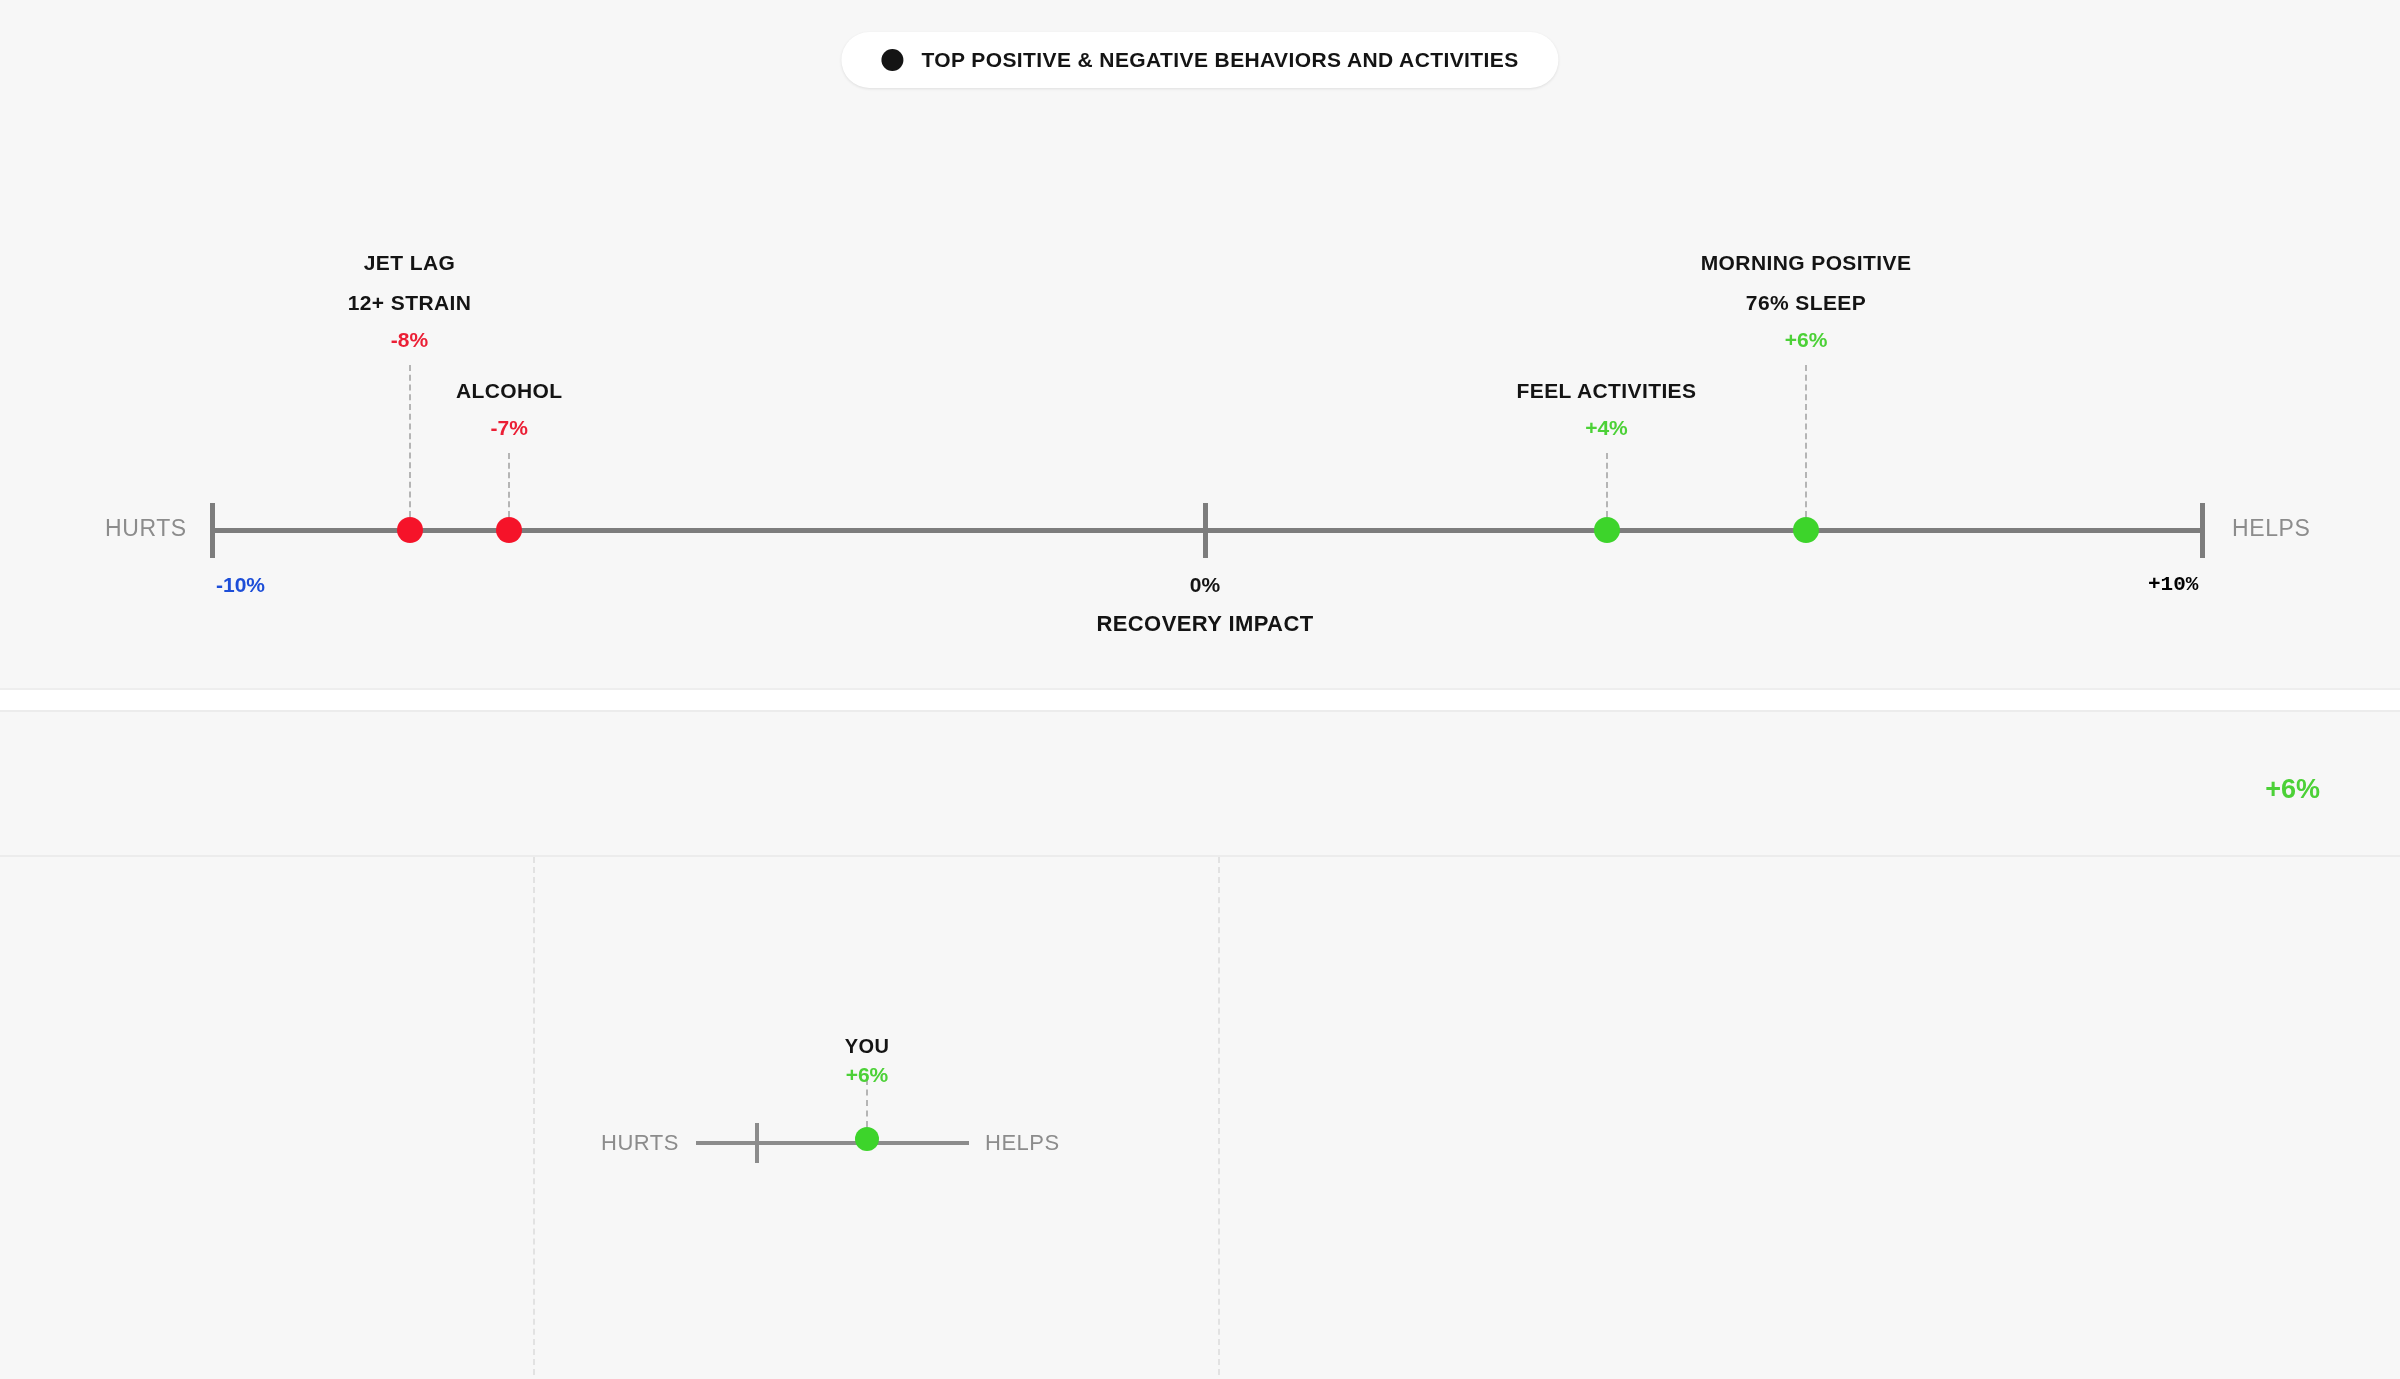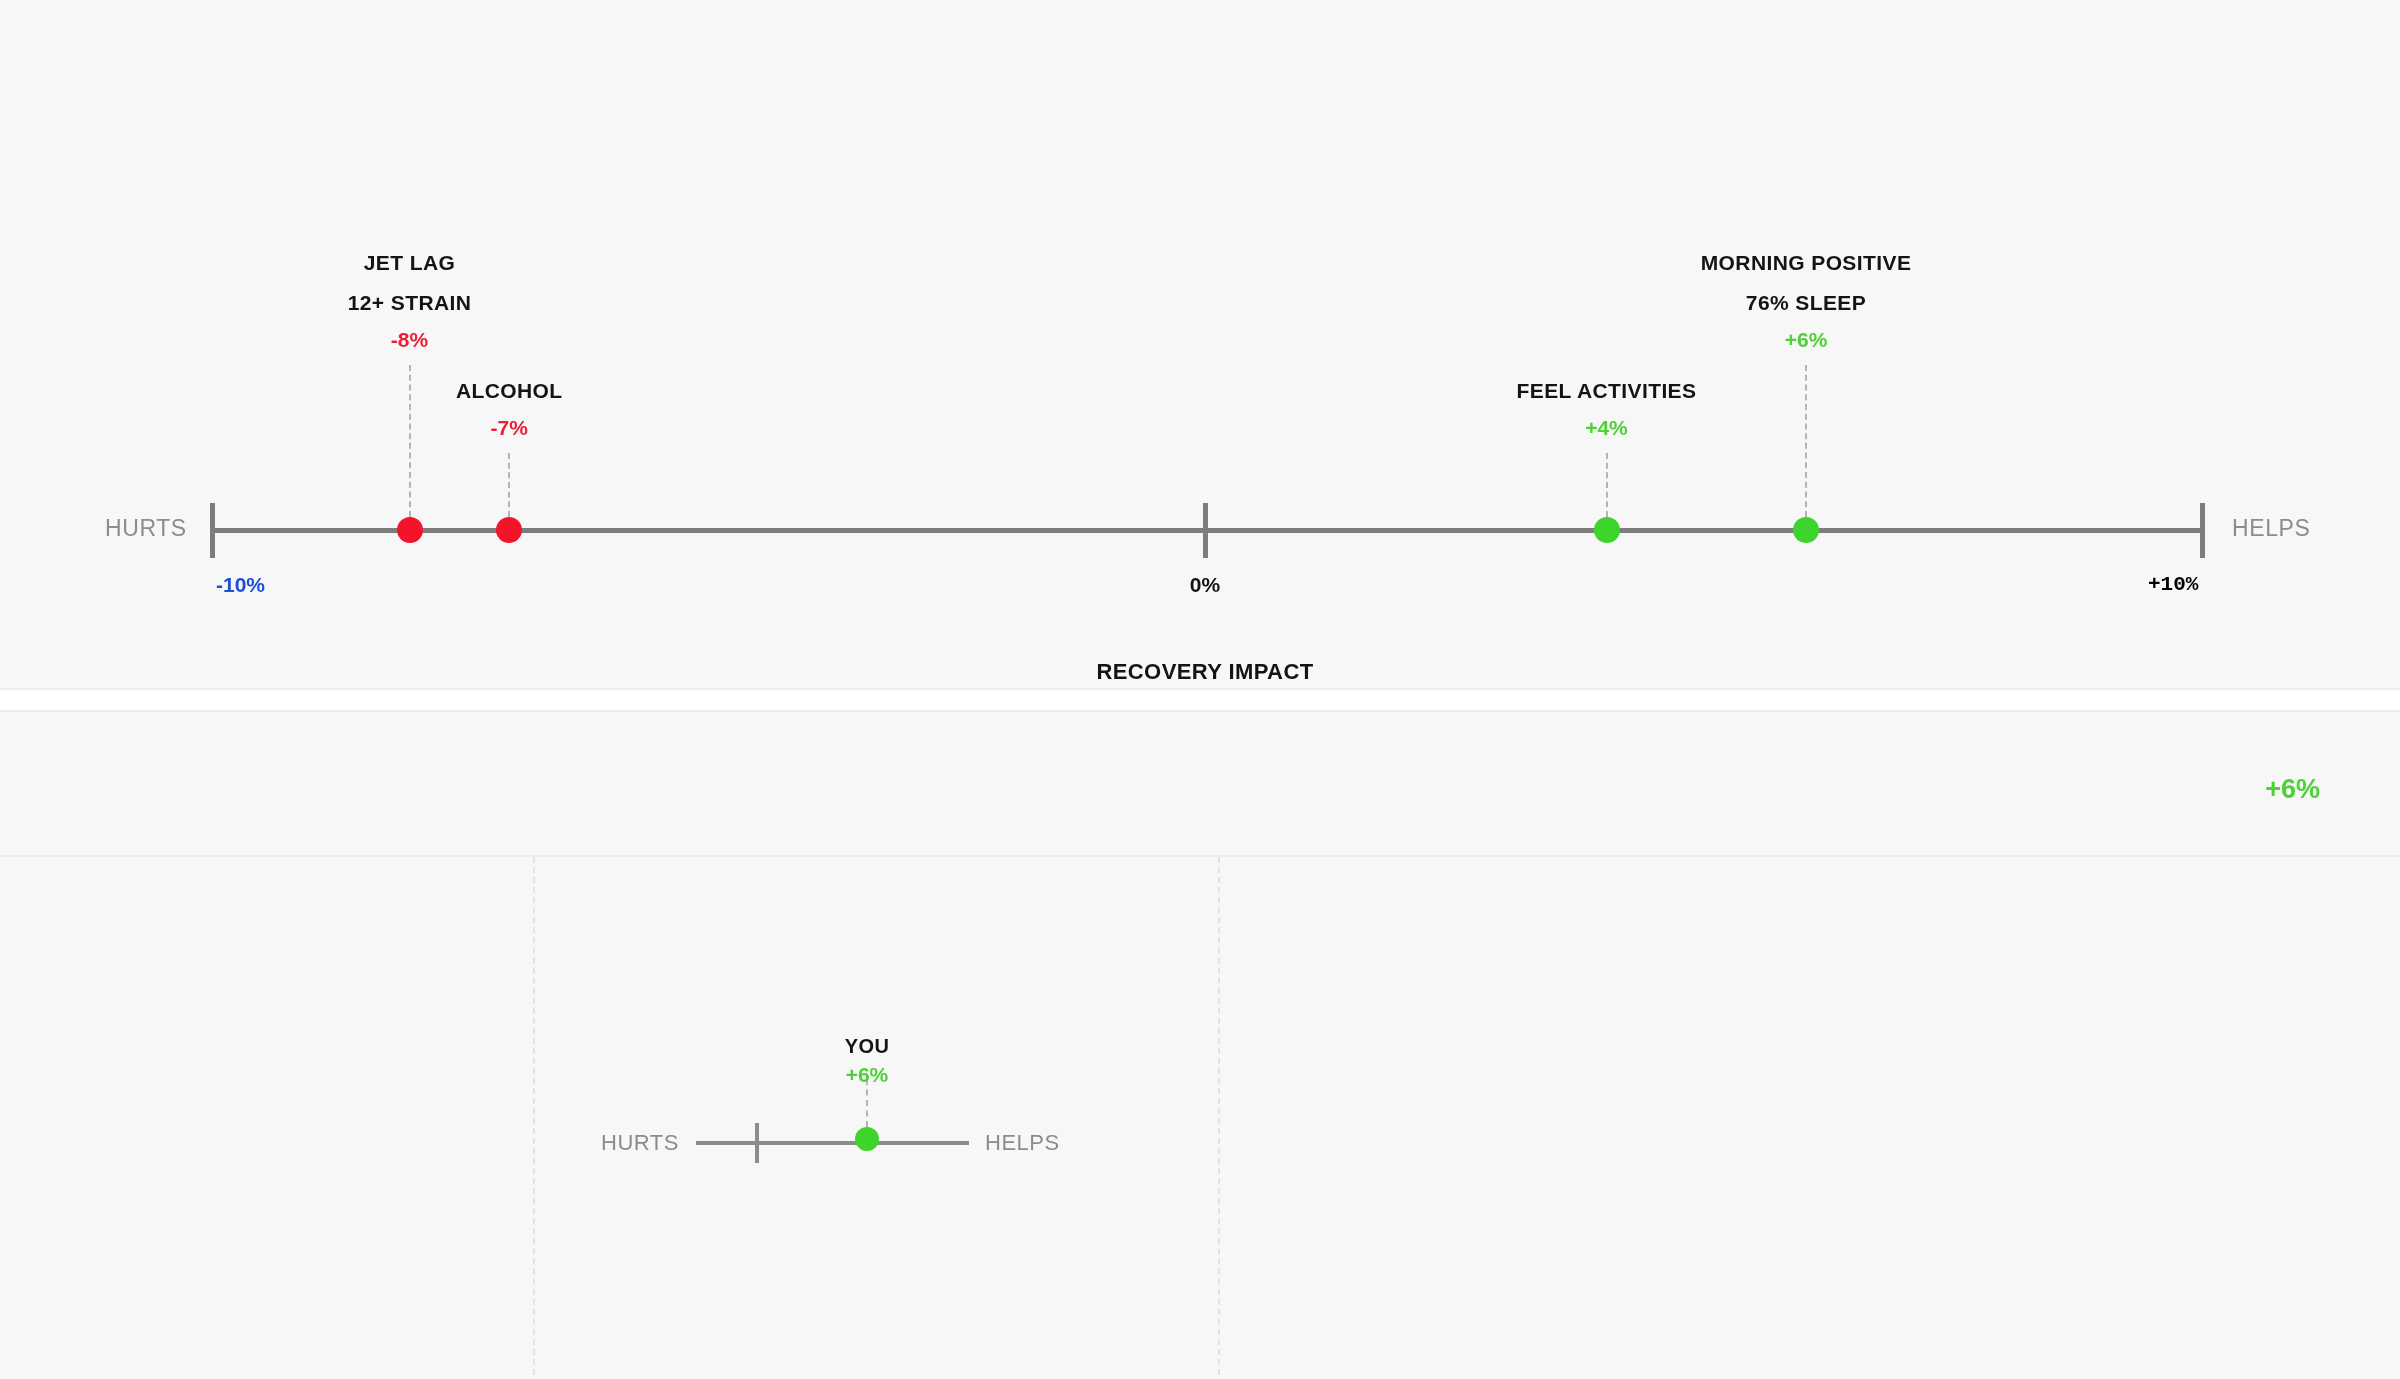--- a/index.html
+++ b/index.html
@@ -103,21 +103,20 @@
   #zero-caption {
     position: absolute;
     top: 611px;
     left: 1205px;
     transform: translateX(-50%);
     font-size: 22px;
     font-weight: bold;
     color: #141414;
     letter-spacing: 0.4px;
     white-space: nowrap;
-    margin-top: 48px;
   }
 
   
   .point {
     position: absolute;
     width: 26px; height: 26px;
     border-radius: 50%;
     top: 517px;
     transform: translateX(-50%);
   }
@@ -271,20 +270,24 @@
     font-weight: bold;
     color: #4cd137;
     line-height: 28px;
   }
 </style>
 </head>
 <body>
 
 <div id="impact-section">
 
+  <div id="header-pill">
+    <span class="dot"></span>
+    <span class="title">TOP POSITIVE &amp; NEGATIVE BEHAVIORS AND ACTIVITIES</span>
+  </div>
 
   <div id="axis-wrap">
     <div id="axis-line"></div>
     <div class="axis-tick" id="tick-left"></div>
     <div class="axis-tick" id="tick-mid"></div>
     <div class="axis-tick" id="tick-right"></div>
 
     <div class="end-label" id="label-hurts">HURTS</div>
     <div class="end-label" id="label-helps">HELPS</div>
 

